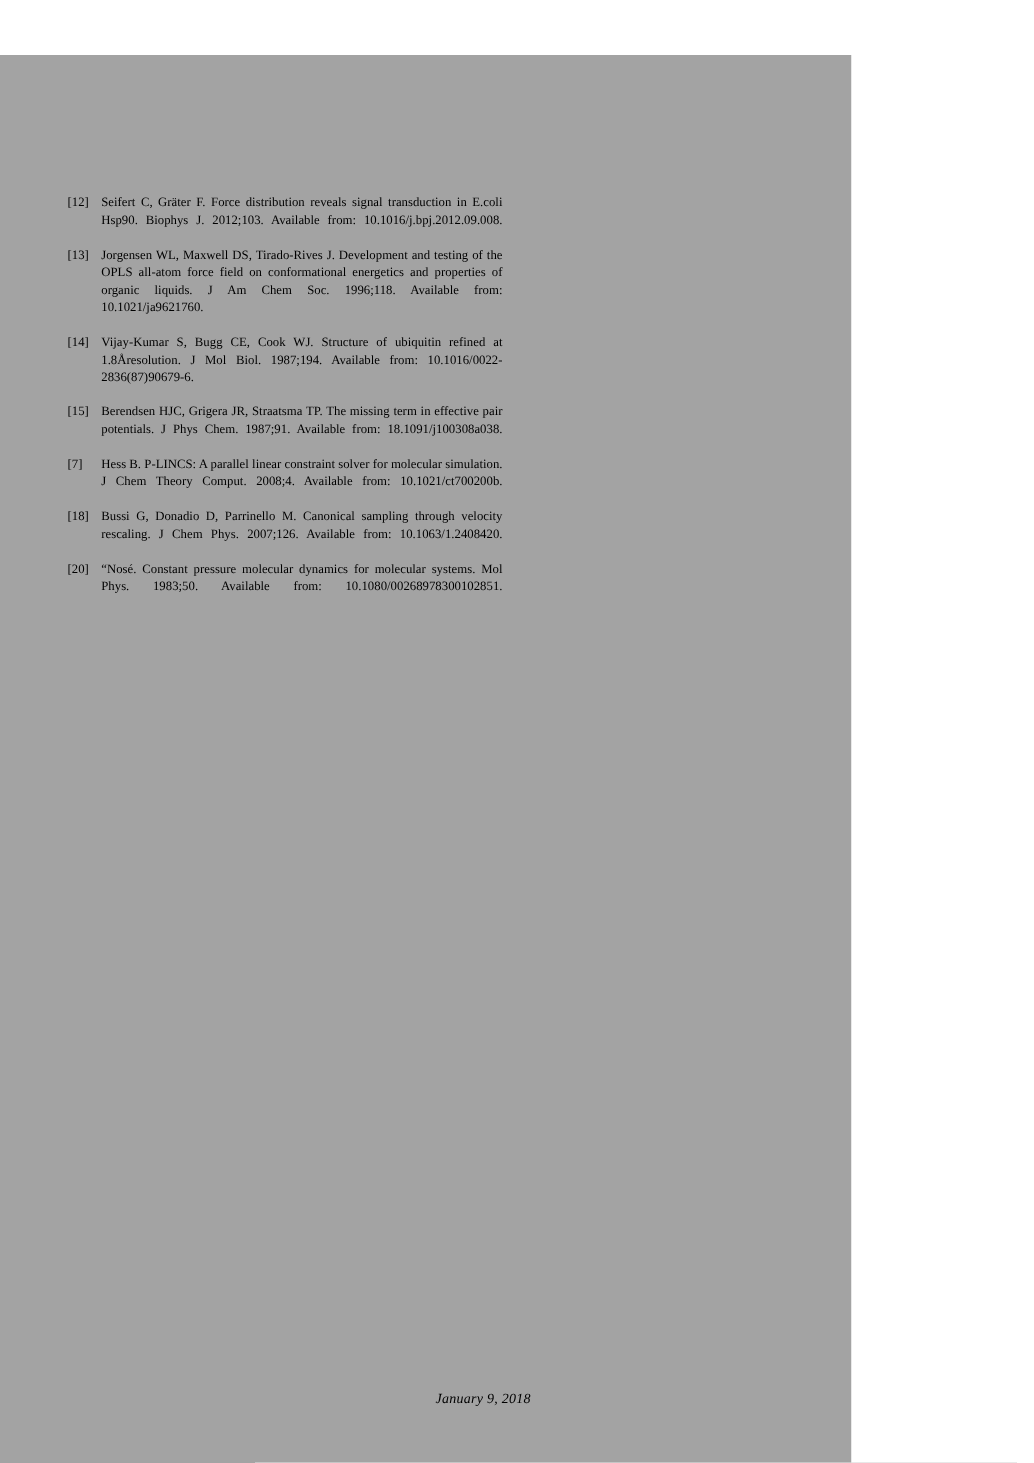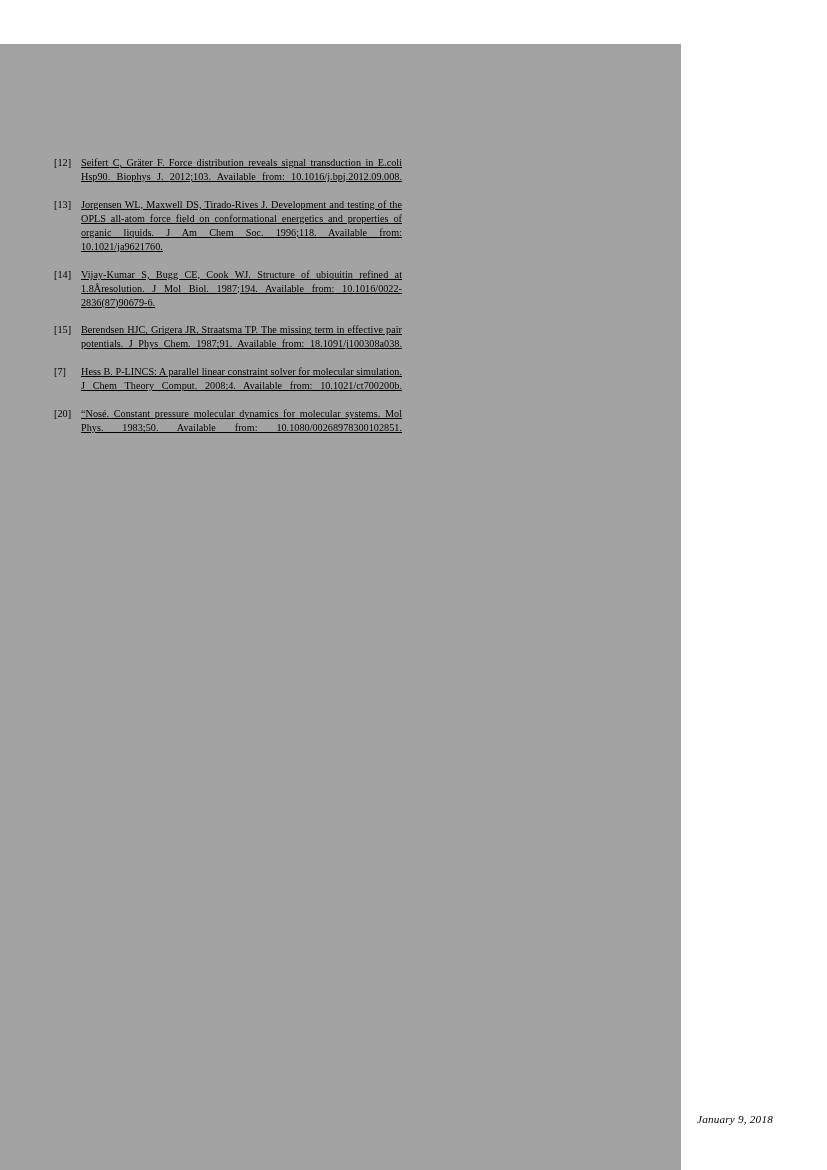--- a/index.html
+++ b/index.html
@@ -56,28 +56,27 @@
     text-justify: inter-word;
   }
   .bib-text::after {
     content: "";
     display: inline-block;
     width: 100%;
   }
   
   .bib-text {
     text-align-last: left;
-    text-decoration: underline;
   }
   #footer-date {
     position: absolute;
     left: 0;
     top: 1068px;
     width: 773px;
-    text-align: right;
+    text-align: center;
     font-family: "Liberation Serif", "DejaVu Serif", serif;
     font-style: italic;
     font-size: 11.2px;
     line-height: 14px;
     color: #000000;
     letter-spacing: 0.2px;
   }
 </style>
 </head>
 <body>
@@ -105,20 +104,24 @@
       <span class="bib-label">[15]</span>
       <span class="bib-text">Berendsen HJC, Grigera JR, Straatsma TP. The missing term in effective pair potentials. J Phys Chem. 1987;91. Available from: 18.1091/j100308a038.</span>
     </div>
 
 
     <div class="bib-entry">
       <span class="bib-label">[7]</span>
       <span class="bib-text">Hess B. P-LINCS: A parallel linear constraint solver for molecular simulation. J Chem Theory Comput. 2008;4. Available from: 10.1021/ct700200b.</span>
     </div>
 
+    <div class="bib-entry">
+      <span class="bib-label">[18]</span>
+      <span class="bib-text">Bussi G, Donadio D, Parrinello M. Canonical sampling through velocity rescaling. J Chem Phys. 2007;126. Available from: 10.1063/1.2408420.</span>
+    </div>
 
 
     <div class="bib-entry">
       <span class="bib-label">[20]</span>
       <span class="bib-text">“Nosé. Constant pressure molecular dynamics for molecular systems. Mol Phys. 1983;50. Available from: 10.1080/00268978300102851.</span>
     </div>
 
   </div>
 
   <div id="footer-date">January 9, 2018</div>

